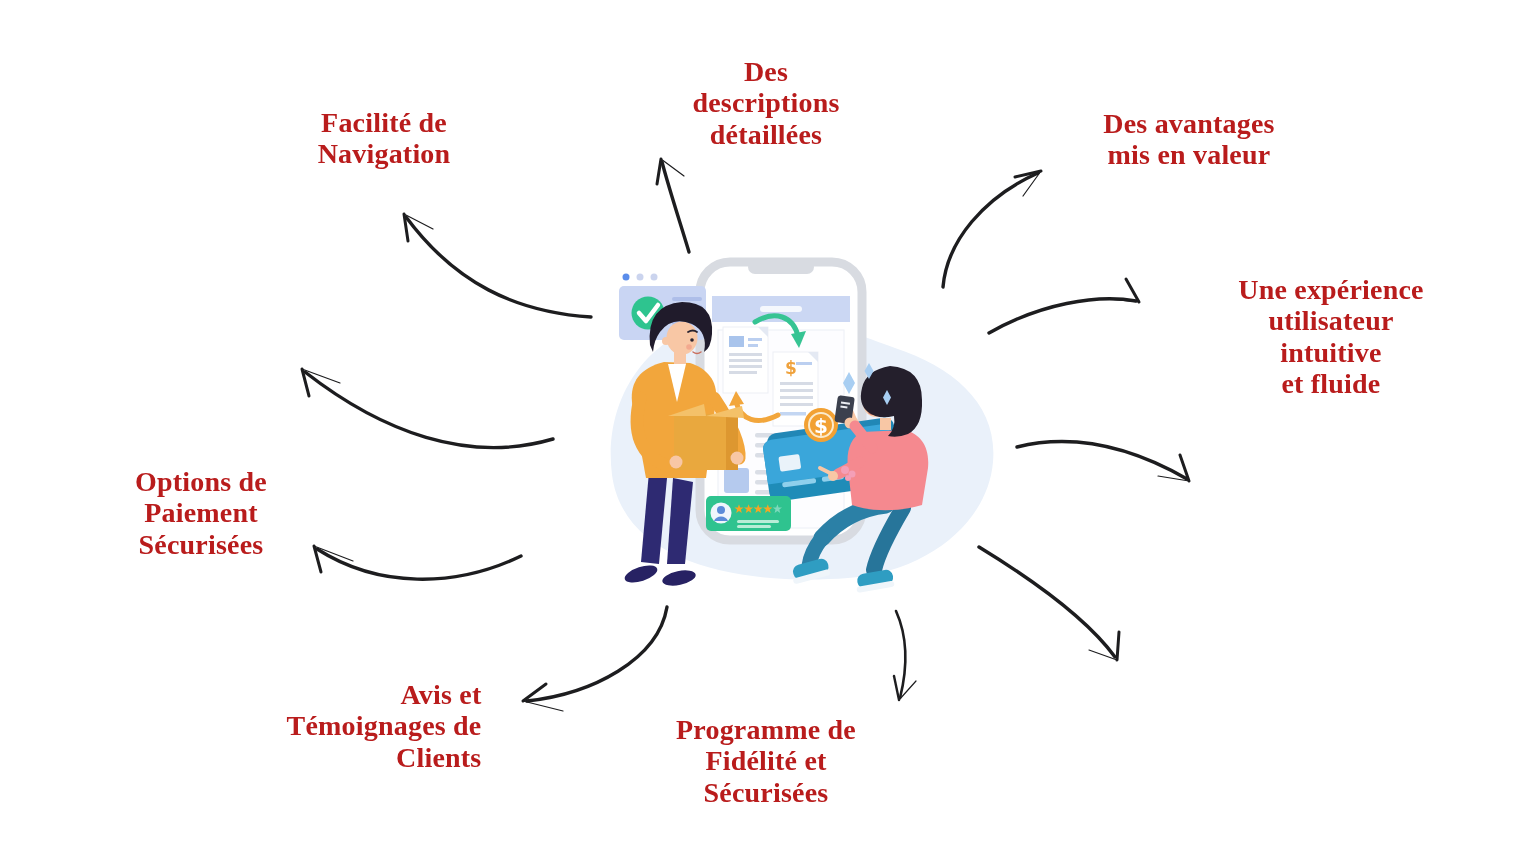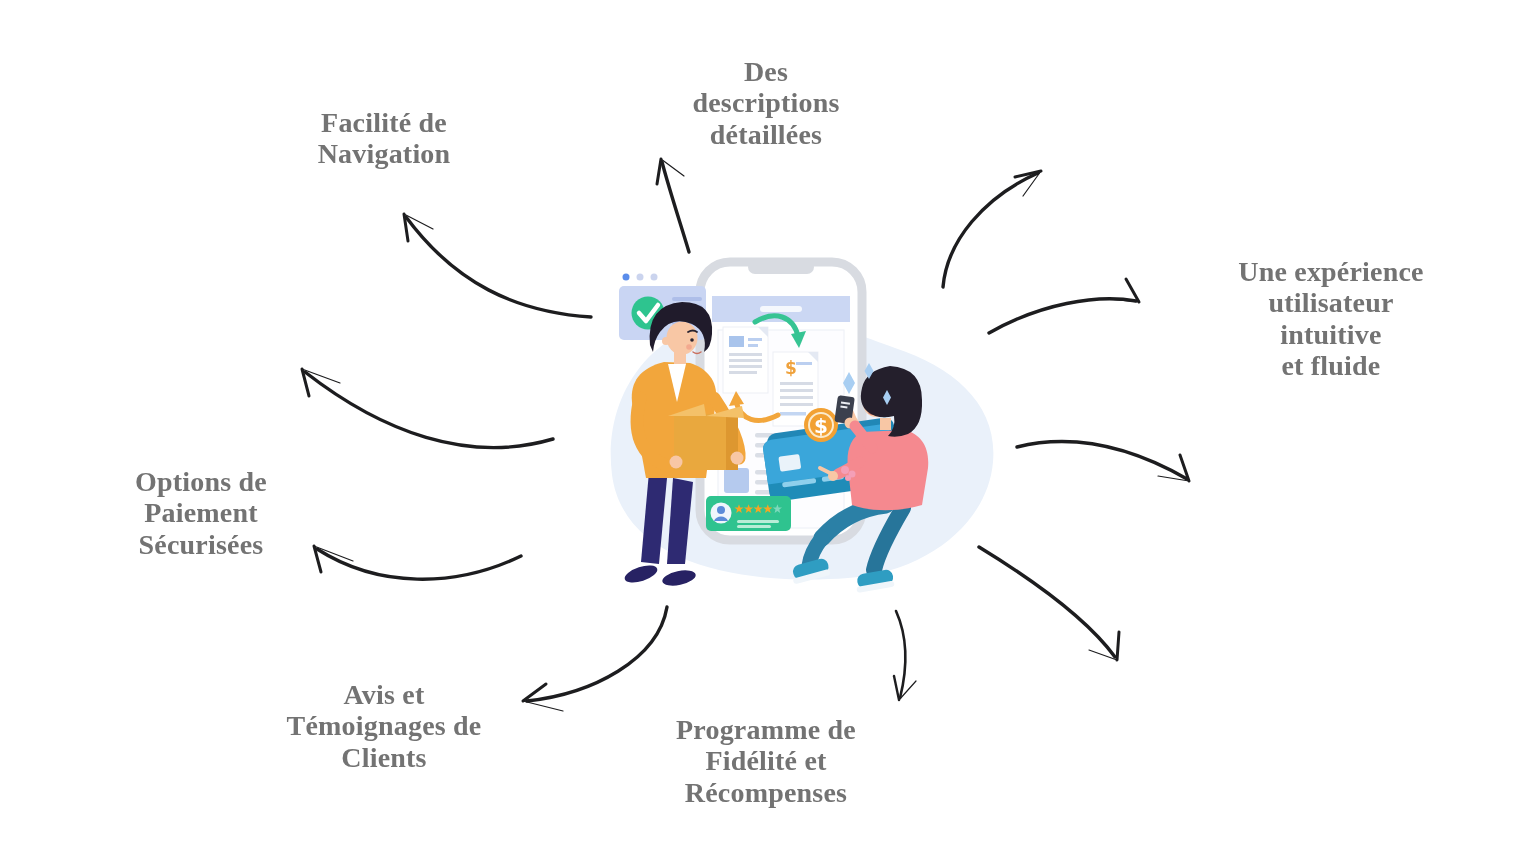--- a/index.html
+++ b/index.html
@@ -1,28 +1,28 @@
 <!DOCTYPE html>
 <html><head>
 <meta charset="utf-8">
 <style>
   html,body{margin:0;padding:0;background:#ffffff;}
   .stage{position:relative;width:1536px;height:864px;background:#ffffff;overflow:hidden;
          font-family:"Liberation Serif","DejaVu Serif",serif;}
   .art{position:absolute;left:0;top:0;}
   .label{position:absolute;transform:translate(-50%,-50%);white-space:pre-line;text-align:center;
-         font-weight:700;font-size:28px;line-height:1.12;color:#737373;letter-spacing:.2px;}
+         font-weight:700;font-size:28px;line-height:1.12;color:#b91c1c;letter-spacing:.2px;}
   .l-descriptions{left:766px;top:103px;}
   .l-navigation{left:384px;top:138px;text-align:center;}
   .l-avantages{left:1189px;top:139px;}
   .l-livraison{left:184px;top:318px;}
-  .l-experience{left:1331px;top:319px;}
+  .l-experience{left:1331px;top:337px;}
   .l-options{left:201px;top:513px;}
   .l-filtrage{left:1333px;top:513px;}
-  .l-avis{left:384px;top:726px;}
+  .l-avis{left:384px;top:726px;text-align:right;}
   .l-programme{left:766px;top:761px;}
   .l-guide{left:1190px;top:710px;}
 </style>
 </head>
 <body>
 
 <div class="stage">
 
 <svg class="art" viewBox="0 0 1536 864" width="1536" height="864" xmlns="http://www.w3.org/2000/svg">
   <defs>
@@ -252,26 +252,28 @@
       <path d="M887,390 l4,7.5 l-4,7.5 l-4,-7.5 Z"></path>
     </g>
   </g>
 </svg>
 
   <div class="label l-descriptions">Des
 descriptions
 détaillées</div>
   <div class="label l-navigation">Facilité de
 Navigation</div>
+  <div class="label l-avantages">Des avantages
+mis en valeur</div>
   <div class="label l-experience">Une expérience
 utilisateur intuitive
 et fluide</div>
   <div class="label l-options">Options de
 Paiement
 Sécurisées</div>
   <div class="label l-avis">Avis et
 Témoignages de
 Clients</div>
   <div class="label l-programme">Programme de
 Fidélité et
-Récompenses</div>
+Sécurisées</div>
 
 </div>
 
 </body></html>

